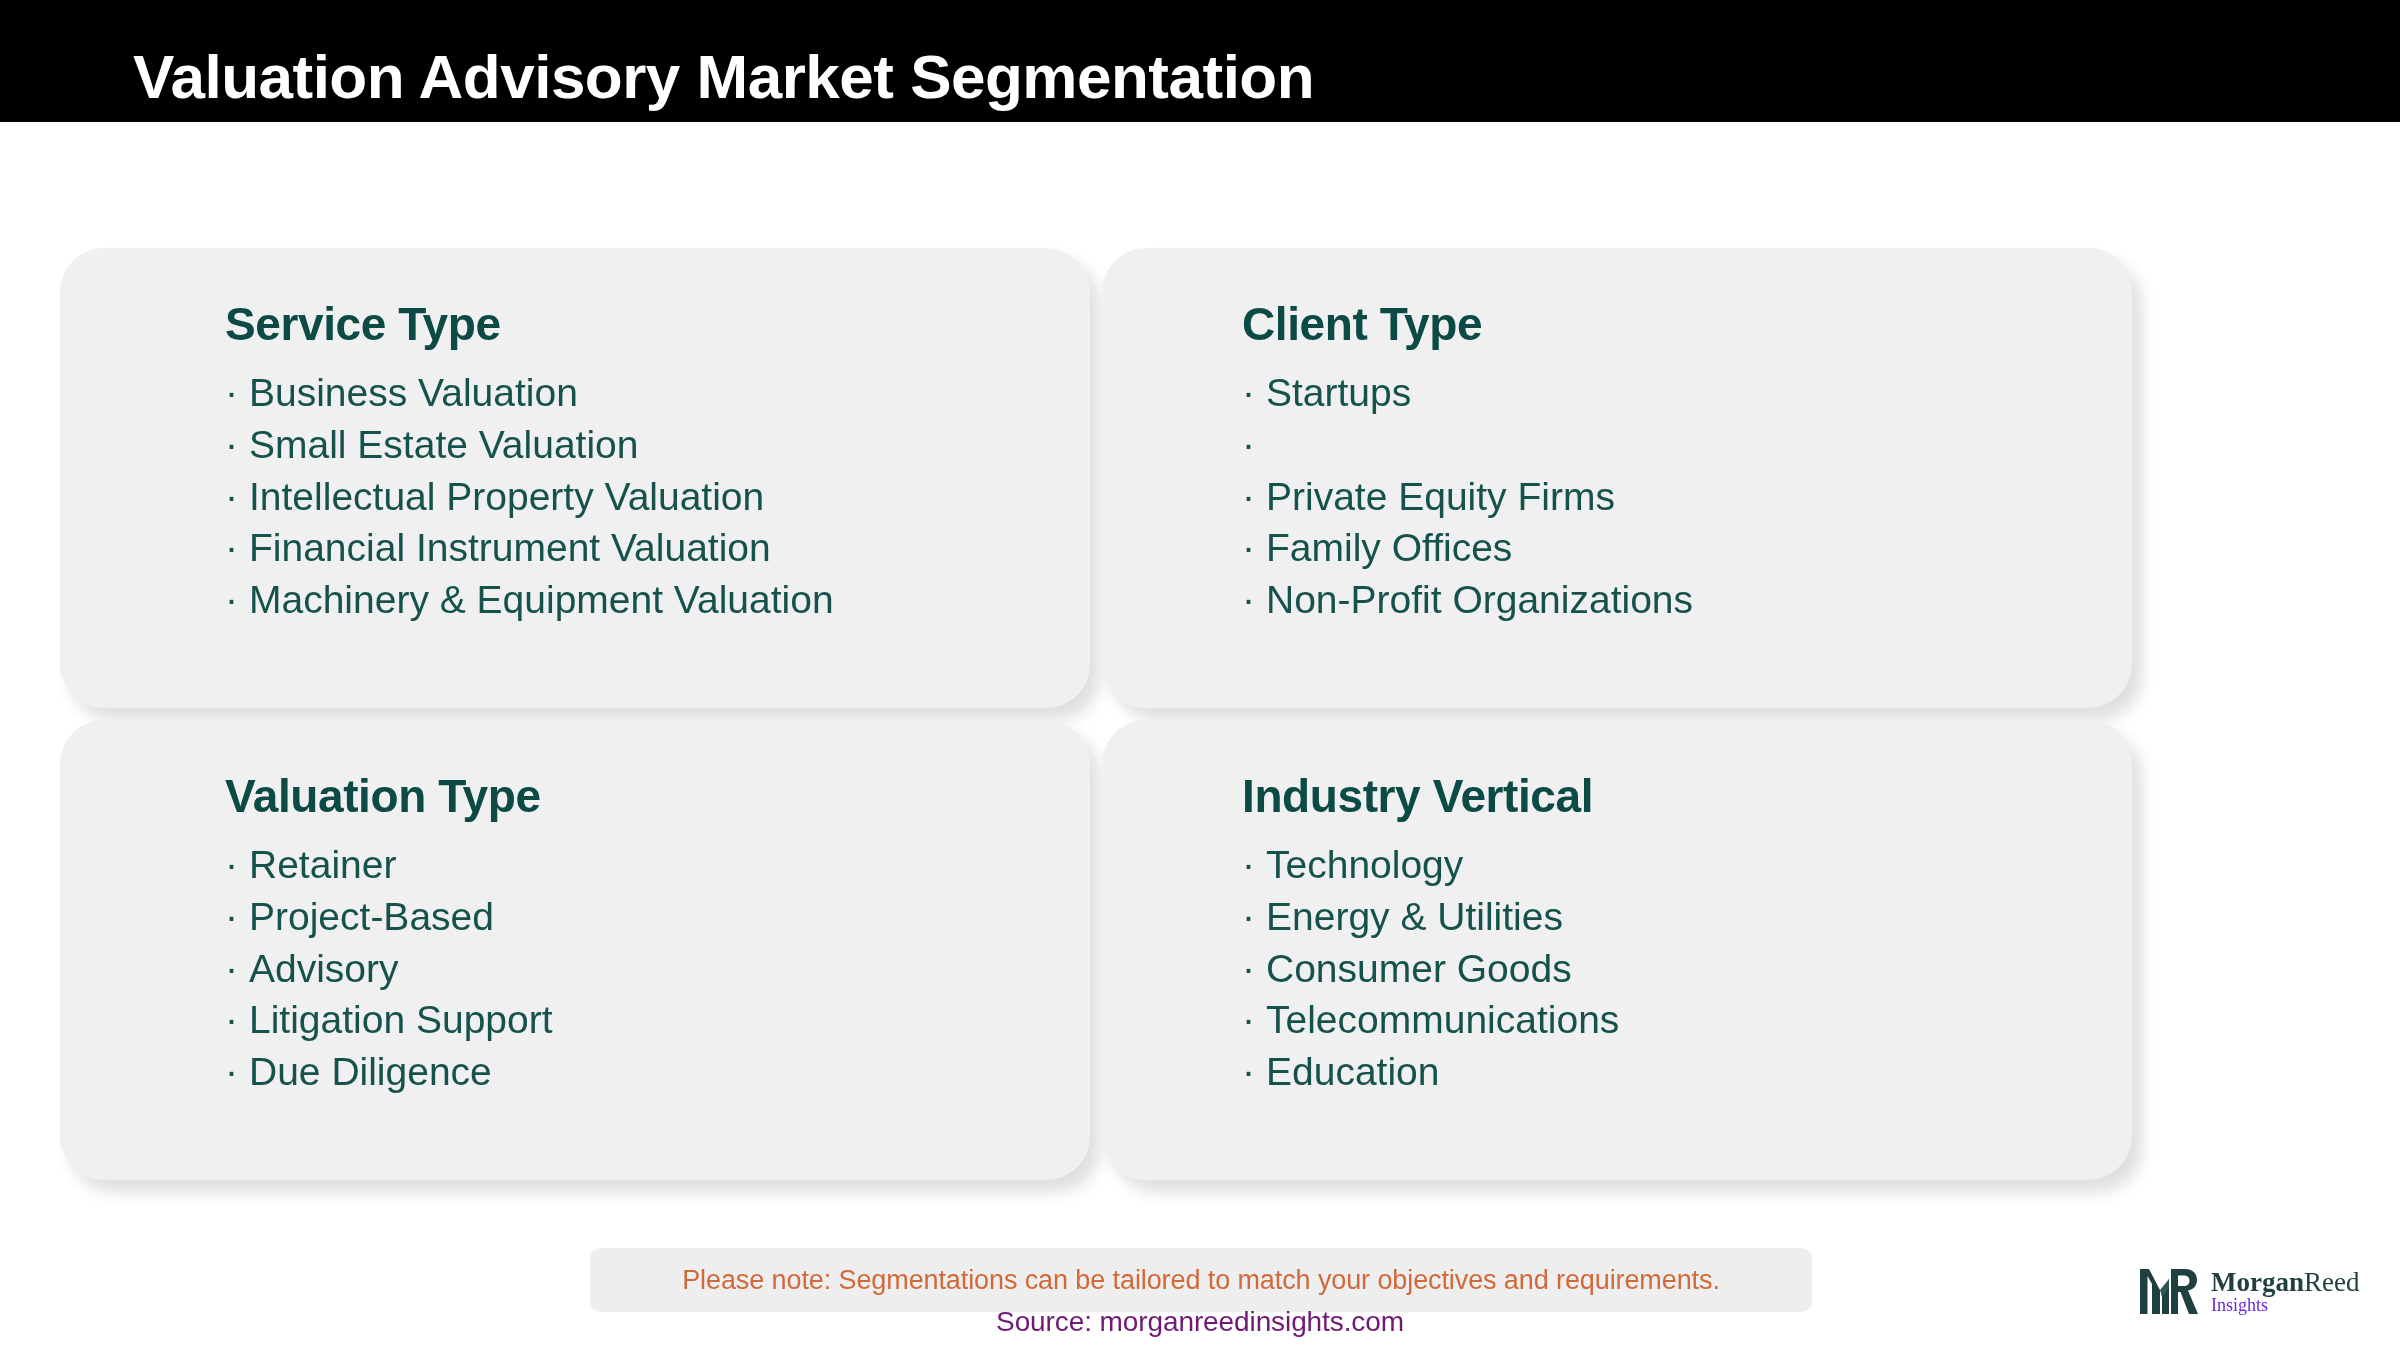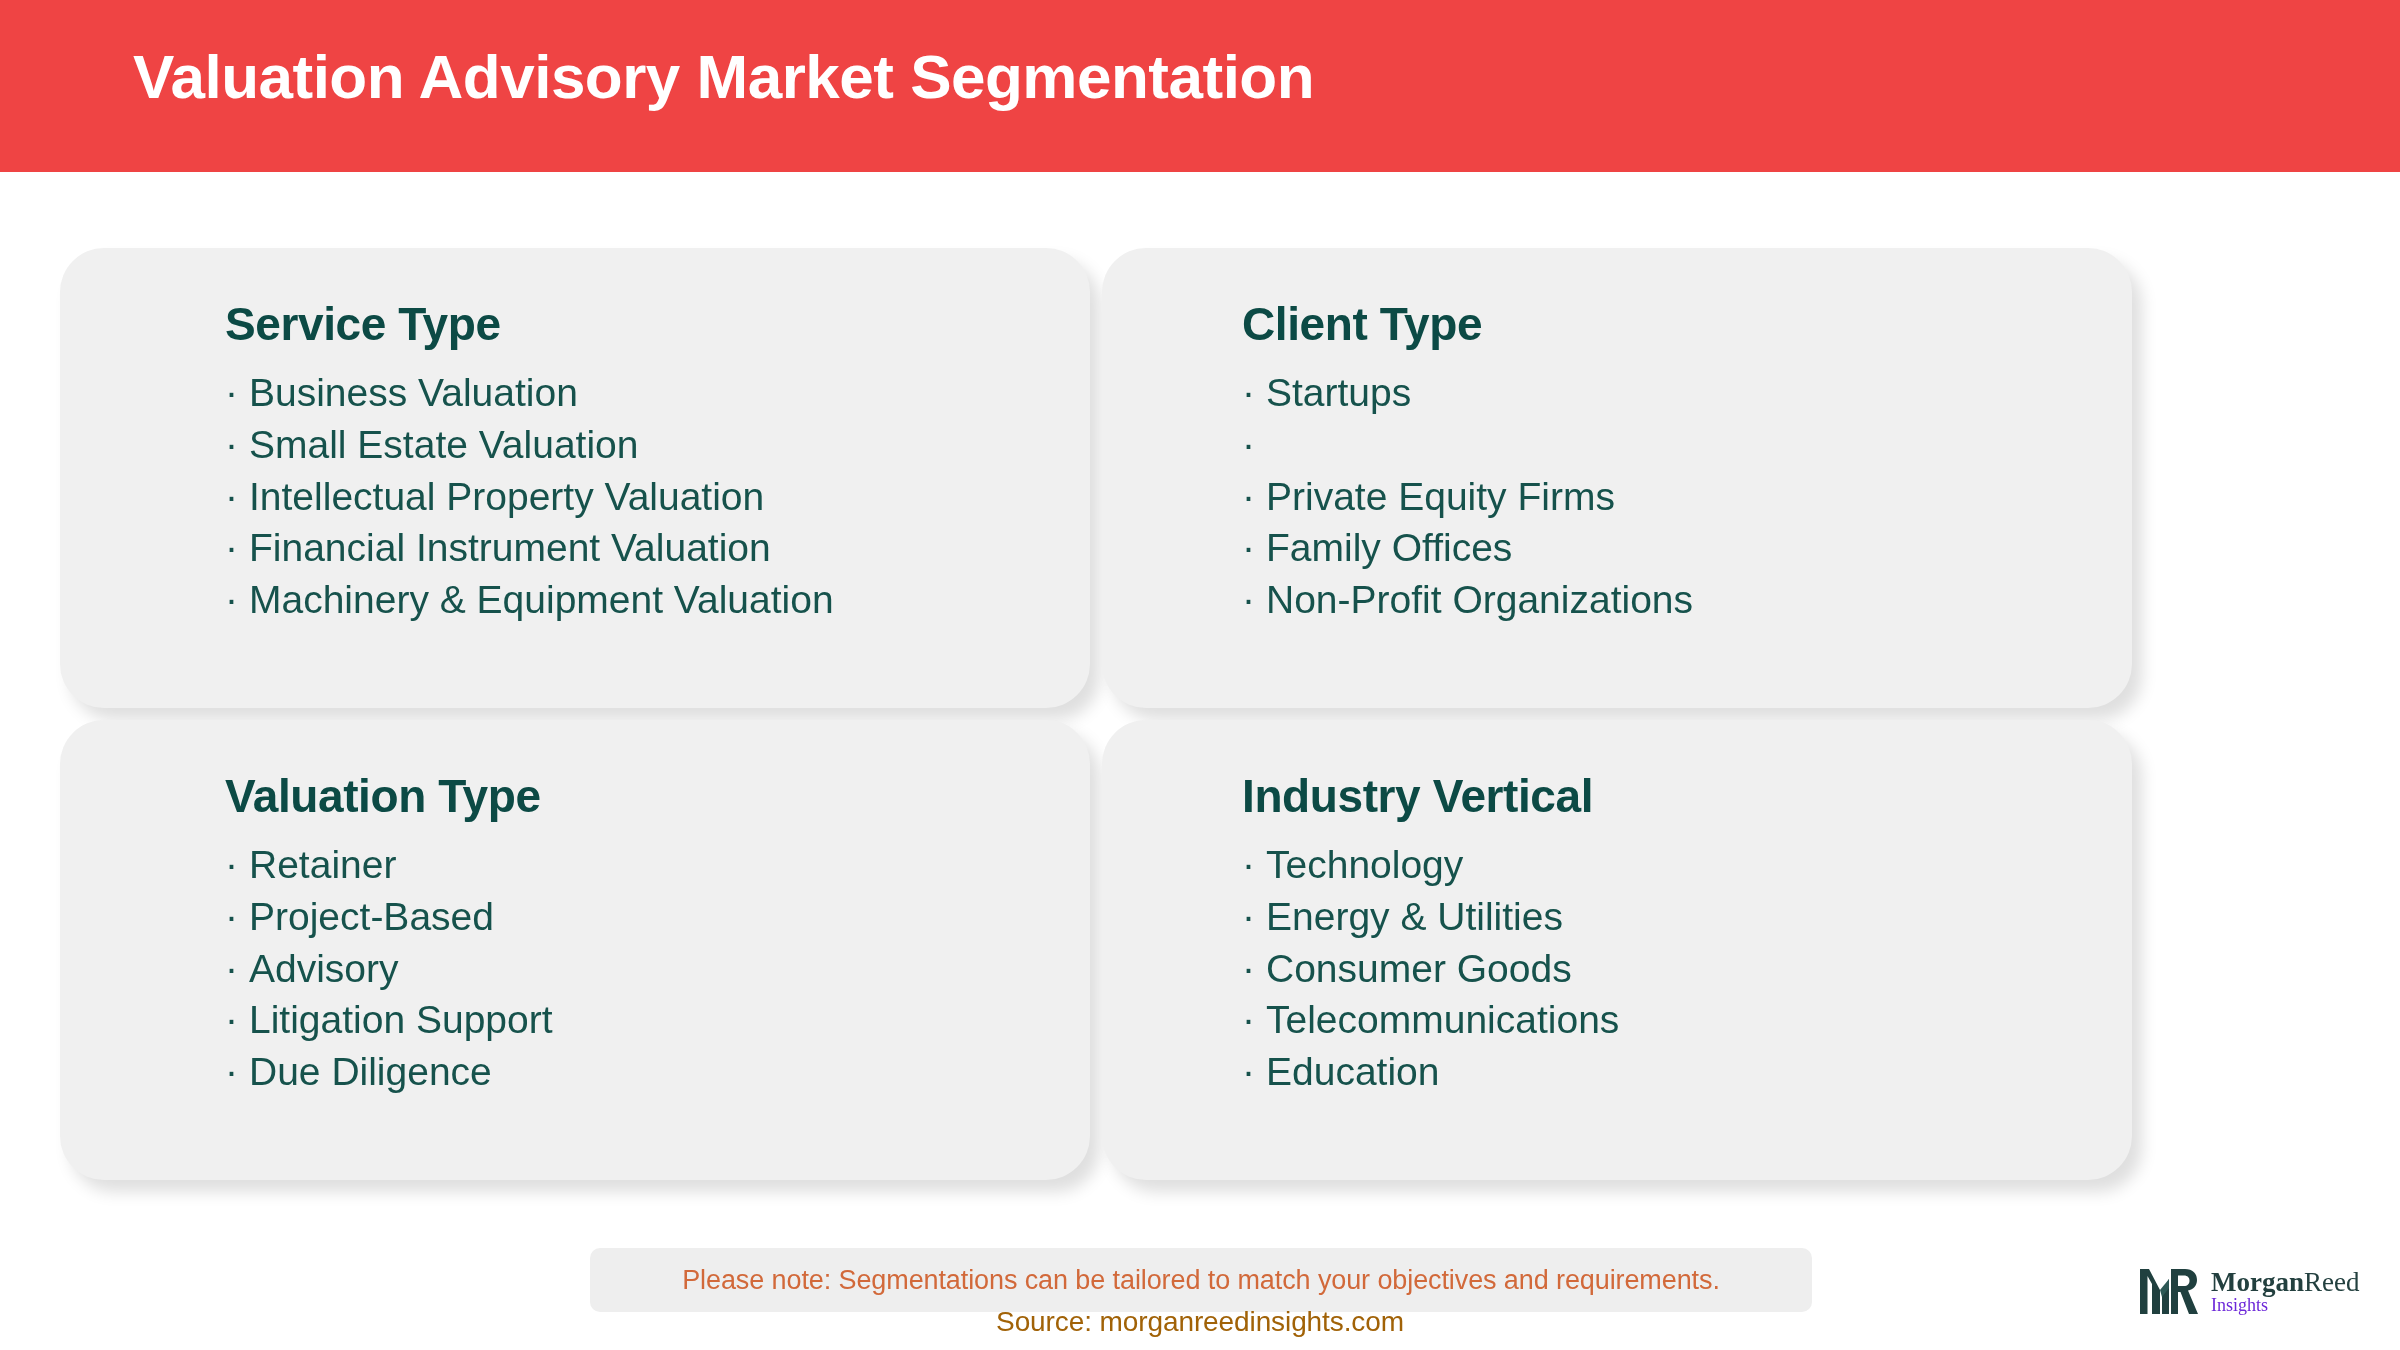--- a/index.html
+++ b/index.html
@@ -18,22 +18,22 @@
     height: 1350px;
     background: #ffffff;
   }
 
   
   .header-band {
     position: absolute;
     left: 0;
     top: 0;
     width: 2400px;
-    height: 172px;
-    background: #ef4444;
+    height: 122px;
+    background: #000000;
   }
 
   .header-title {
     position: absolute;
     left: 133px;
     top: 44px;
     font-size: 62px;
     font-weight: bold;
     color: #ffffff;
     letter-spacing: -0.5px;
@@ -121,21 +121,21 @@
     letter-spacing: -0.1px;
   }
 
   .source-text {
     position: absolute;
     left: 0;
     top: 1306px;
     width: 2400px;
     text-align: center;
     font-size: 28px;
-    color: #a16207;
+    color: #701a75;
     letter-spacing: -0.1px;
   }
 
   
   .logo {
     position: absolute;
     left: 2138px;
     top: 1266px;
     display: flex;
     align-items: center;

